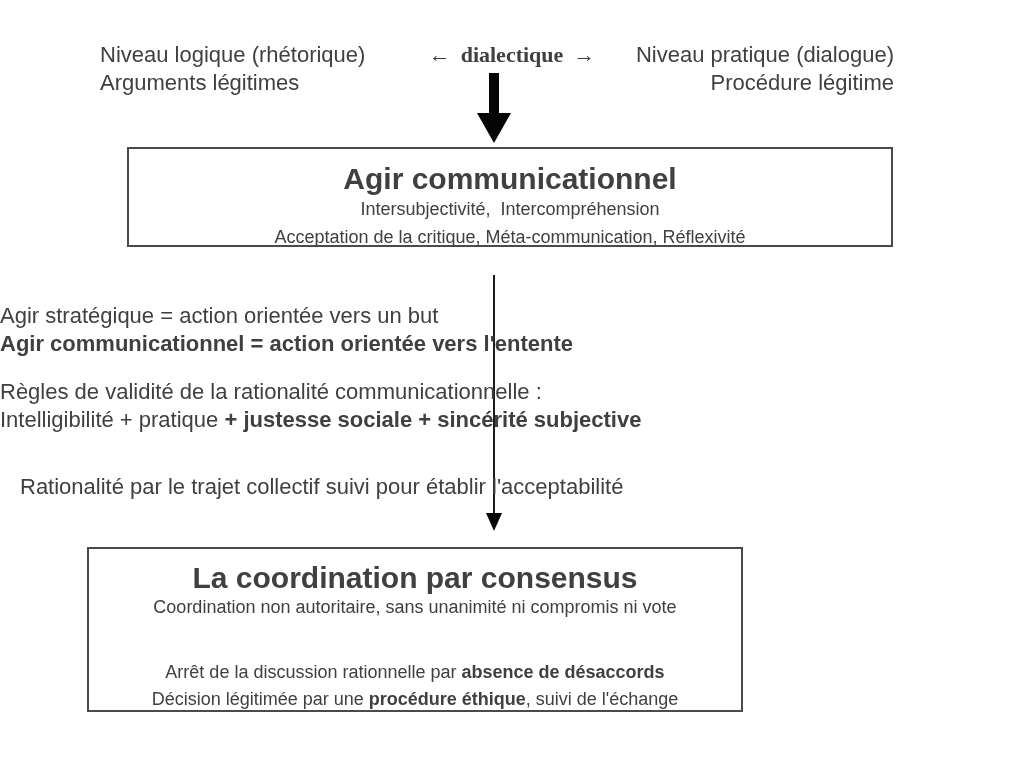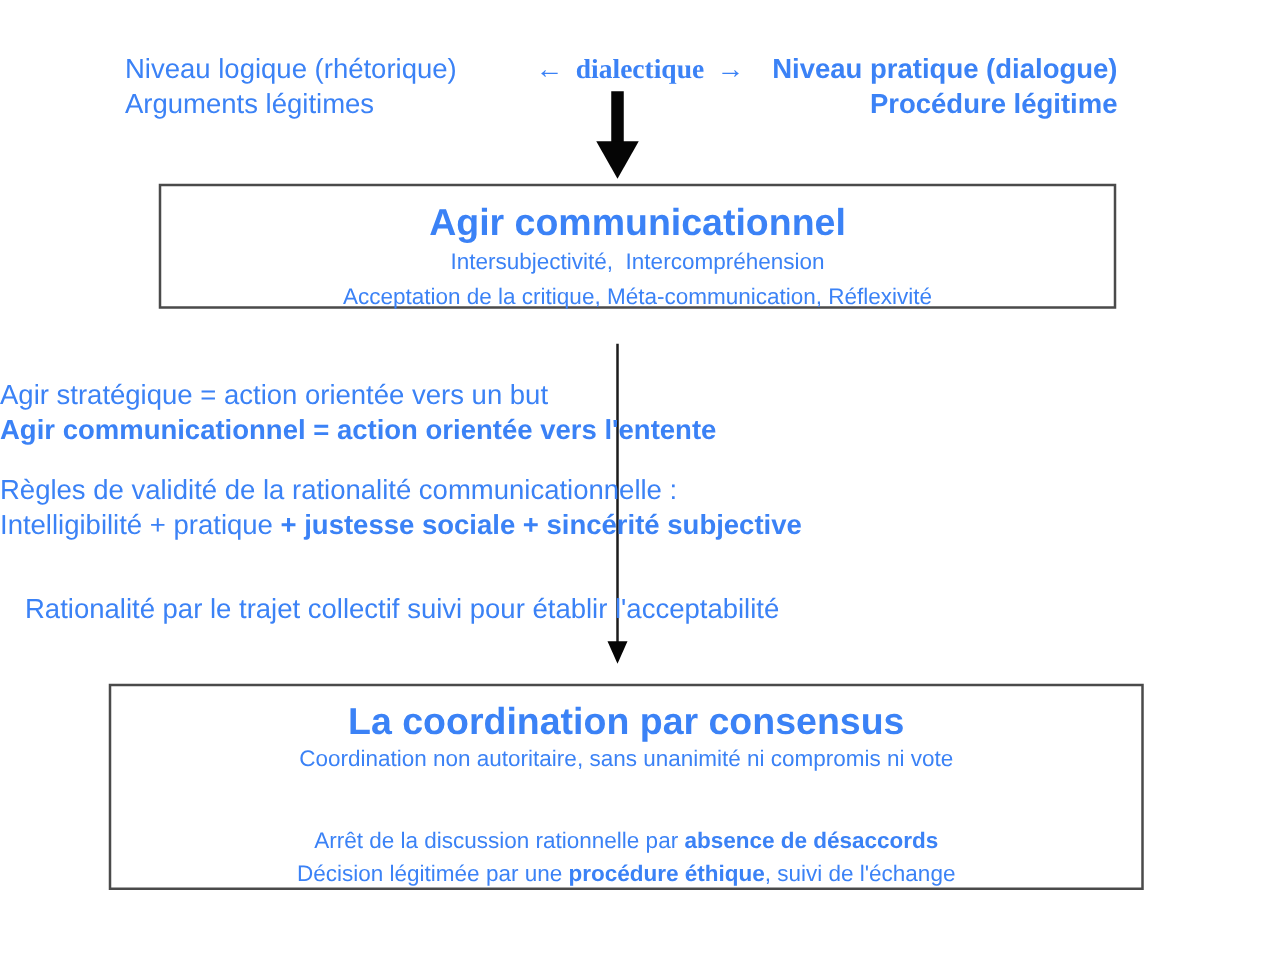--- a/index.html
+++ b/index.html
@@ -4,53 +4,53 @@
 <style>
   html, body {
     margin: 0; padding: 0;
     background: #ffffff;
     font-family: "Liberation Sans", "DejaVu Sans", sans-serif;
   }
   .page {
     position: relative;
     width: 1024px; height: 768px;
     background: #ffffff;
-    color: #3b82f6;
+    color: #404040;
     overflow: hidden;
   }
   .b { font-weight: bold; }
 
   
   .hdr-row { position: absolute; left: 0; right: 0; height: 28px; font-size: 22px; line-height: 28px; }
   .hdr-row1 { top: 41px; }
   .hdr-row2 { top: 69px; }
   .hdr-left  { position: absolute; left: 100px; white-space: nowrap; }
   .hdr-center{ position: absolute; left: 512px; transform: translateX(-50%); white-space: nowrap; font-family: Liberation Serif, serif; }
   .hdr-center .arrow-glyph { font-weight: normal; }
   .hdr-center .b { margin: 0 10px; }
-  .hdr-right { position: absolute; right: 130px; white-space: nowrap; font-weight: bold; }
+  .hdr-right { position: absolute; right: 130px; white-space: nowrap; }
 
   
   .thick-arrow { position: absolute; z-index: 2; }
   .thick-shaft { position: absolute; left: 489px; top: 73px; width: 10px; height: 41px; background: #050505; }
   .thick-head  { position: absolute; left: 477px; top: 113px; width: 0; height: 0;
                  border-left: 17px solid transparent; border-right: 17px solid transparent;
                  border-top: 30px solid #050505; }
 
   
   .thin-shaft { position: absolute; left: 493px; top: 275px; width: 2px; height: 239px; background: #1c1c1c; z-index: 1; }
   .thin-head  { position: absolute; left: 486px; top: 513px; width: 0; height: 0; z-index: 1;
                 border-left: 8px solid transparent; border-right: 8px solid transparent;
                 border-top: 18px solid #050505; }
 
   
   .box { position: absolute; box-sizing: border-box; background: #ffffff;
          border: 2px solid #4a4a4a; text-align: center; z-index: 2; }
   .box1 { left: 127px; top: 147px; width: 766px; height: 100px; padding-top: 13px; }
-  .box2 { left: 87px;  top: 547px; width: 828px; height: 165px; padding-top: 12px; }
+  .box2 { left: 87px;  top: 547px; width: 656px; height: 165px; padding-top: 12px; }
   .box-title { font-size: 30px; line-height: 33px; font-weight: bold; }
   .box-line  { font-size: 18px; line-height: 28px; }
   .box2 .box-line { line-height: 27px; }
   .gap-above { margin-top: 38px; }
 
   
   .mid { position: absolute; left: 0; width: 100%; 
          font-size: 22px; line-height: 28px; z-index: 2; }
   .mid-p1 { top: 302px; }
   .mid-p2 { top: 378px; }

